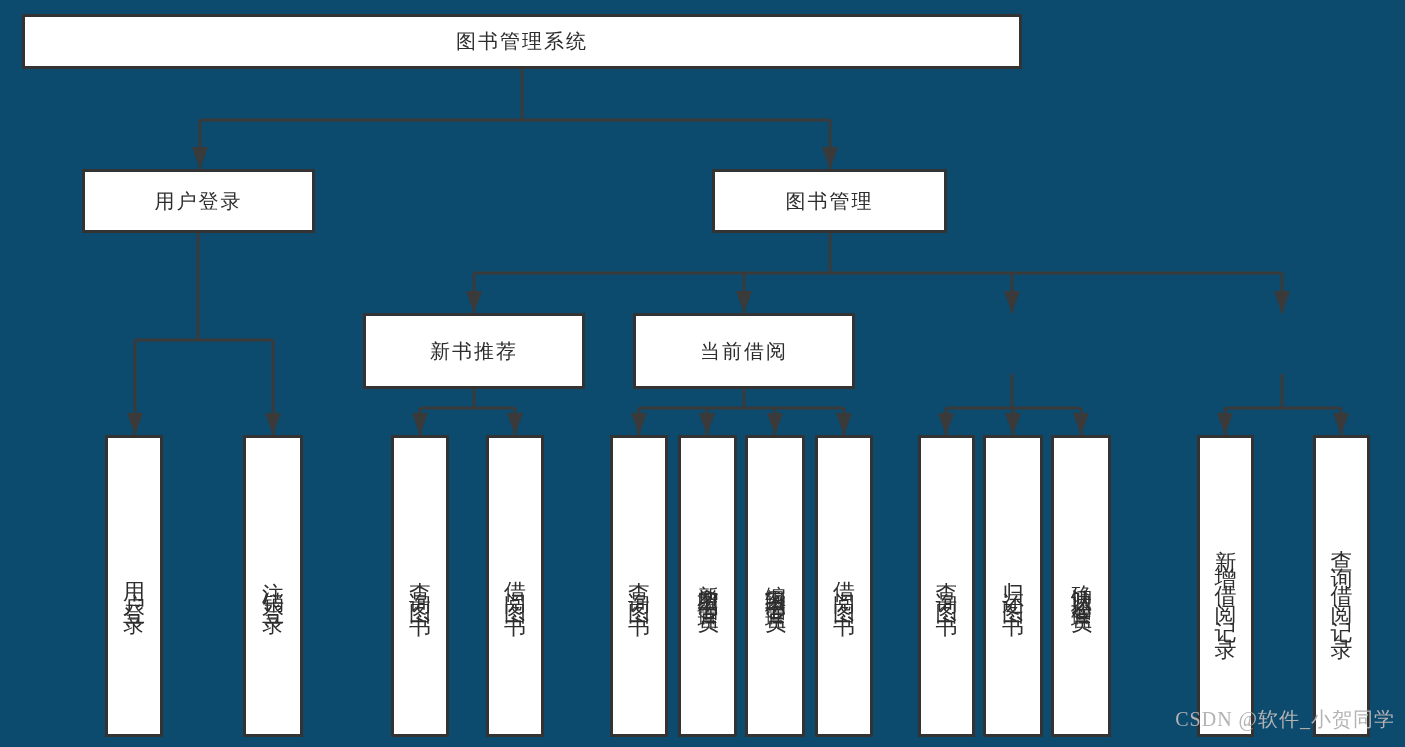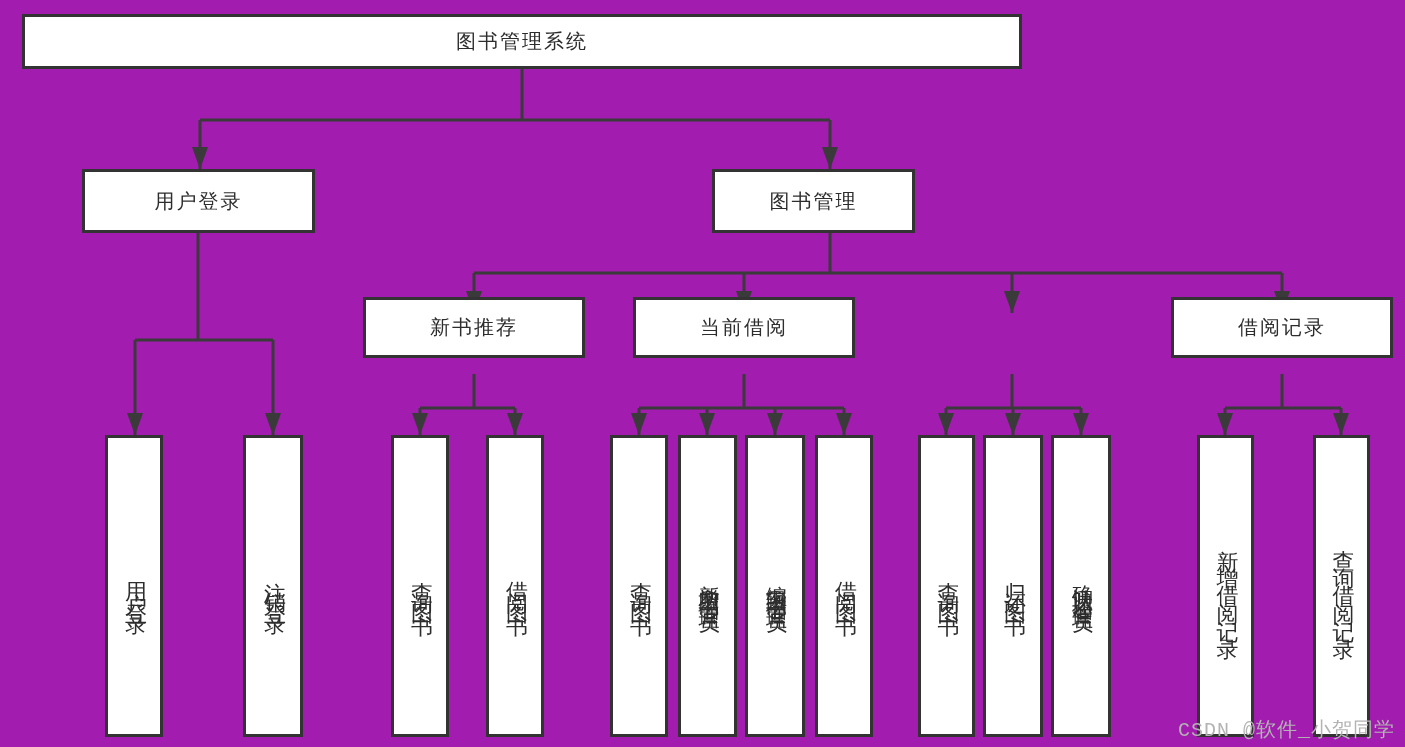--- a/index.html
+++ b/index.html
@@ -1,58 +1,58 @@
 <!DOCTYPE html>
 <html><head>
 <meta charset="utf-8">
 <style>
   html, body { margin: 0; padding: 0; background: #ffffff; }
   .canvas {
     position: relative;
     width: 1405px;
     height: 747px;
-    background: #a21caf;
-    font-family: Liberation Mono, monospace;
+    background: #0c4a6e;
+    font-family: Liberation Serif, serif;
     overflow: hidden;
   }
   svg.wires { position: absolute; left: 0; top: 0; z-index: 1; }
   .ln { stroke: #3a3a3a; stroke-width: 3; fill: none; }
   .arr { marker-end: url(#arw); }
 
   .box {
     position: absolute;
     box-sizing: border-box;
     background: #ffffff;
     border: 3px solid #333333;
     display: flex;
     align-items: center;
     justify-content: center;
     z-index: 2;
     color: #2d2d2d;
   }
   .hbox { font-size: 20px; letter-spacing: 2px; }
   .root { left: 22px; top: 14px; width: 1000px; height: 55px; }
   .l2   { top: 169px; height: 64px; }
-  .l3   { top: 297px; height: 61px; width: 222px; }
+  .l3   { top: 313px; height: 76px; width: 222px; }
   .leaf { top: 435px; height: 302px; }
   .v {
     writing-mode: vertical-lr;
     text-orientation: mixed;
     font-size: 22px;
     letter-spacing: 11px;
     line-height: 1;
     white-space: nowrap;
   }
   .v.long { font-size: 21px; letter-spacing: 4px; }
   .v.wide { letter-spacing: 18px; }
 
   .watermark {
     position: absolute;
     right: 10px;
-    bottom: 4px;
+    bottom: 14px;
     font-size: 20px;
     color: #b3b3b3;
     letter-spacing: 1px;
     z-index: 5;
     margin-top: 35px;
   }
 </style>
 </head>
 <body>
 
@@ -106,32 +106,29 @@
     <path class="ln arr" d="M1341,408 V435"></path>
   </svg>
 
   <div class="box root hbox">
     <span>图书管理系统</span>
   </div>
 
   <div class="box l2 hbox" style="left:82px;width:233px">
     <span>用户登录</span>
   </div>
-  <div class="box l2 hbox" style="left:712px;width:203px">
+  <div class="box l2 hbox" style="left:712px;width:235px">
     <span>图书管理</span>
   </div>
 
   <div class="box l3 hbox" style="left:363px">
     <span>新书推荐</span>
   </div>
   <div class="box l3 hbox" style="left:633px">
     <span>当前借阅</span>
-  </div>
-  <div class="box l3 hbox" style="left:1171px">
-    <span>借阅记录</span>
   </div>
 
   <div class="box leaf" style="left:105px;width:58px">
     <span class="v">用户登录</span>
   </div>
   <div class="box leaf" style="left:243px;width:60px">
     <span class="v">注销登录</span>
   </div>
 
   <div class="box leaf" style="left:391px;width:58px">

